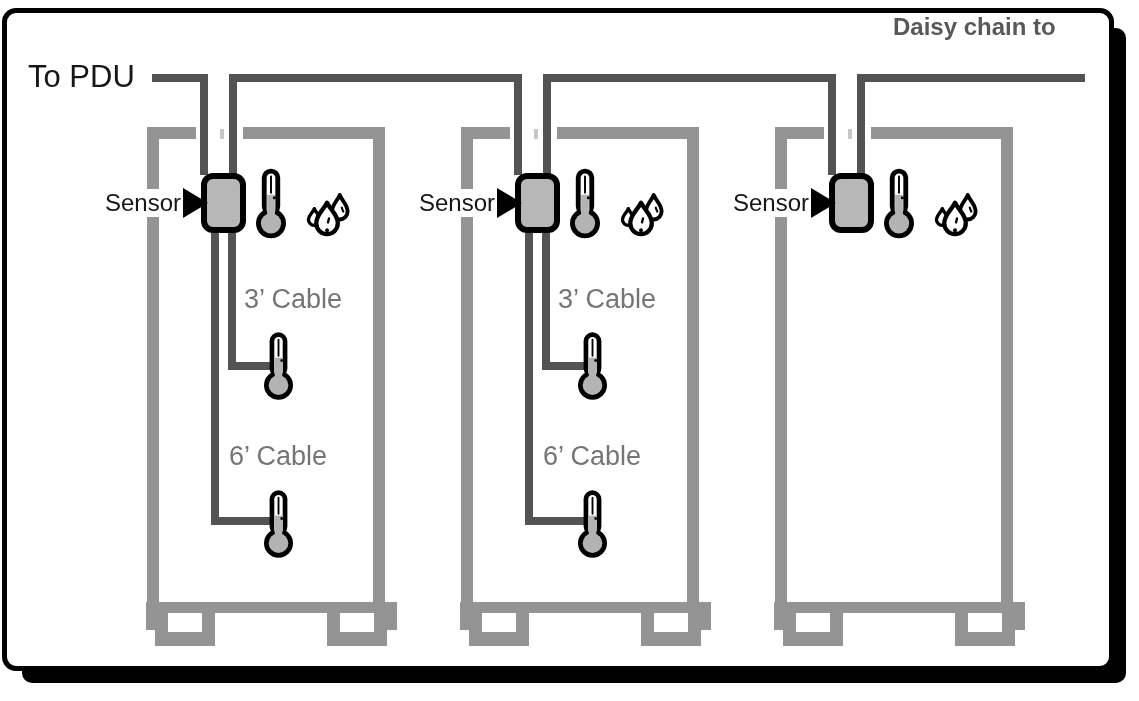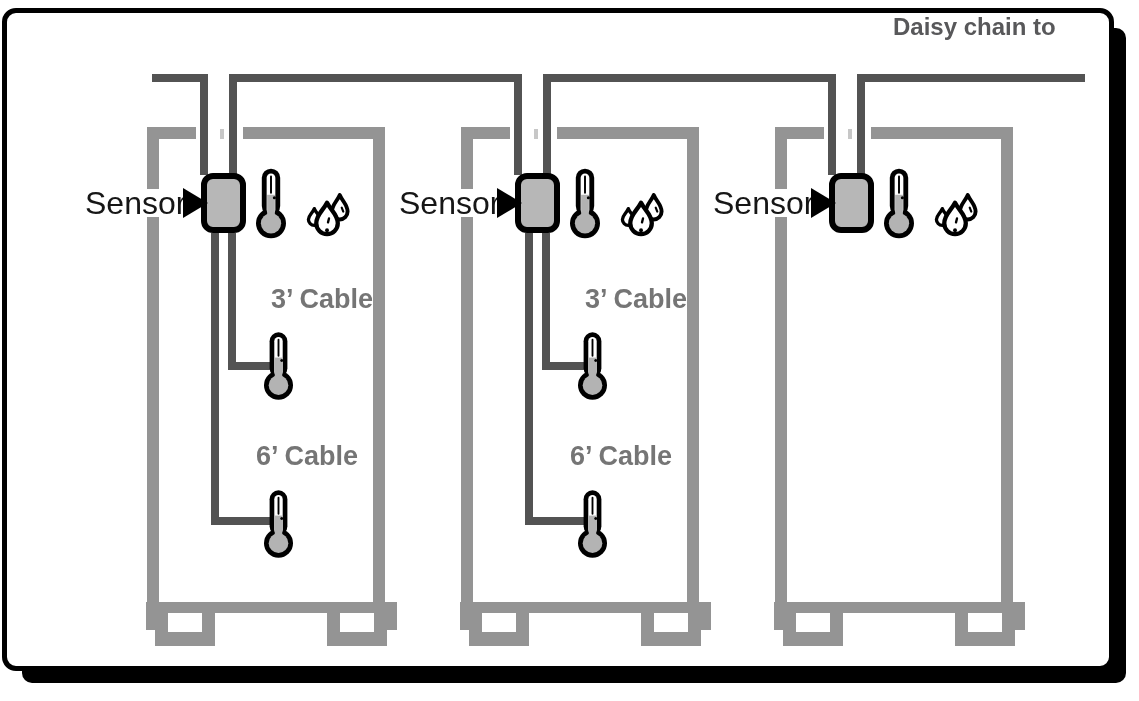--- a/index.html
+++ b/index.html
@@ -24,39 +24,40 @@
   .wall-sliver{position:absolute;left:220px;top:129px;width:4px;height:10px;background:var(--rack-sliver,#c7c7c7);}
   .base{position:absolute;left:146px;top:602px;width:251px;height:11px;background:var(--rack,#949494);}
   .tab{position:absolute;top:613px;width:10px;height:17px;background:var(--rack,#949494);}
   .foot{position:absolute;top:613px;width:60px;height:33px;background:var(--rack,#949494);}
   .foot .hole{position:absolute;left:13px;top:0;width:34px;height:19px;background:#fff;}
 
   
   .sensor-box{position:absolute;left:201px;top:173px;width:45px;height:60px;box-sizing:border-box;
               background:var(--sensor-fill,#b7b7b7);border:6px solid #000;border-radius:12px;}
   .sensor-label{position:absolute;left:85px;top:189px;width:96px;height:28px;line-height:28px;
-                text-align:right;font-size:32px;color:var(--ink,#161616);background:#fff;padding-right:1px;}
+                text-align:right;font-size:24px;color:var(--ink,#161616);background:#fff;padding-right:1px;}
   .arrow{position:absolute;left:183px;top:188px;width:0;height:0;
          border-top:15px solid transparent;border-bottom:15px solid transparent;
          border-left:25px solid #000;}
 
-  .cable-label{position:absolute;width:160px;text-align:right;font-size:27px;font-weight:700;
+  .cable-label{position:absolute;width:160px;text-align:center;font-size:27px;font-weight:400;
                color:var(--label-gray,#757575);}
 
   .pdu-label{position:absolute;left:28px;top:58px;font-size:31px;line-height:38px;color:var(--ink,#161616);}
   .daisy-note{position:absolute;left:893px;top:14px;font-size:24px;line-height:26px;font-weight:700;
               color:var(--note-gray,#58585a);}
 </style>
 </head>
 <body>
 
 <div class="canvas">
 
   <div class="frame"></div>
 
+  <div class="pdu-label">To PDU</div>
   <div class="daisy-note">
     <div>Daisy chain to</div>
   </div>
 
   <div class="bus" style="left:152px;width:56px;"></div>
   <div class="bus" style="left:229px;width:293px;"></div>
   <div class="bus" style="left:543px;width:293px;"></div>
   <div class="bus" style="left:857px;width:228px;"></div>
 
   <div class="rack" style="left:0px;">

